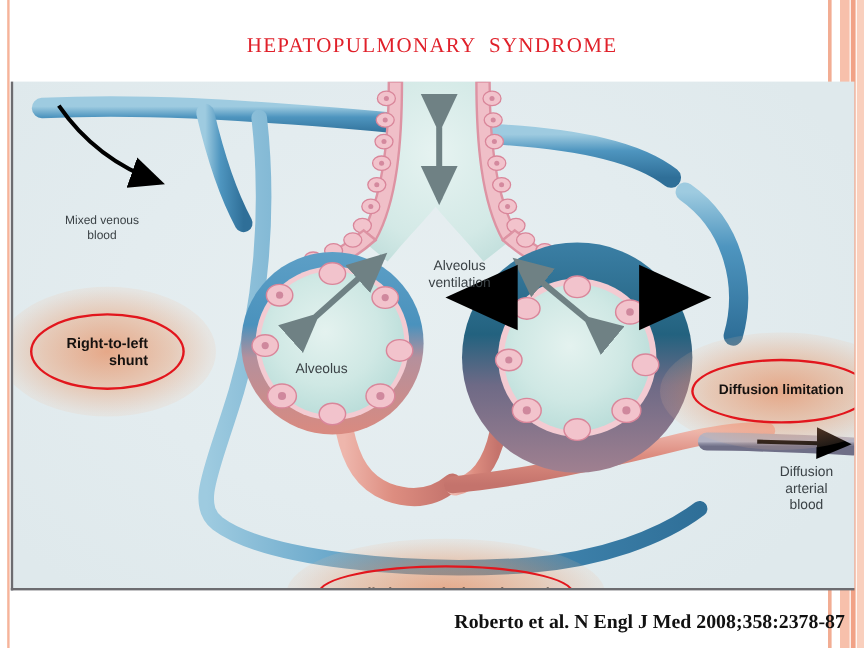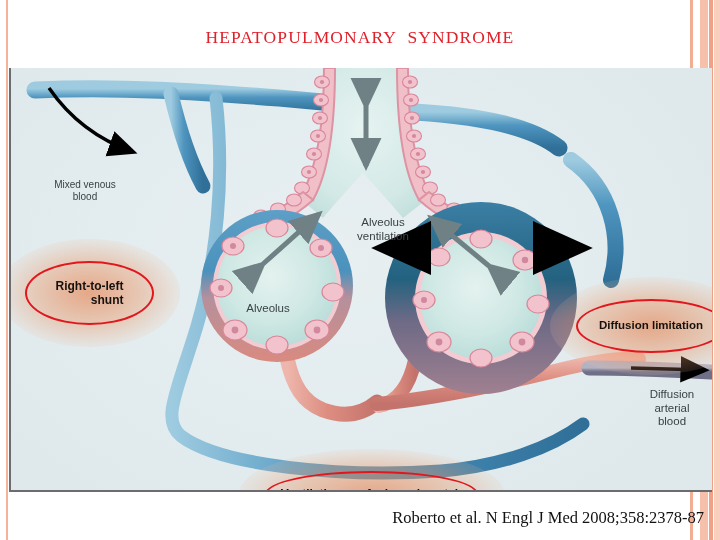--- a/index.html
+++ b/index.html
@@ -42,20 +42,21 @@
   
   #citation {
     position: absolute;
     left: 0; top: 508px;
     width: 704px;
     text-align: right;
     padding-right: 8px;
     font-family: "Liberation Serif", serif;
     font-size: 16.5px;
     color: #111111;
+    font-weight: bold;
   }
 
   
   #figure {
     position: absolute;
     left: 9px; top: 68px;
     width: 701px; height: 422px;
     border-left: 2px solid #6c6c70;
     border-bottom: 2px solid #6c6c70;
     background:

